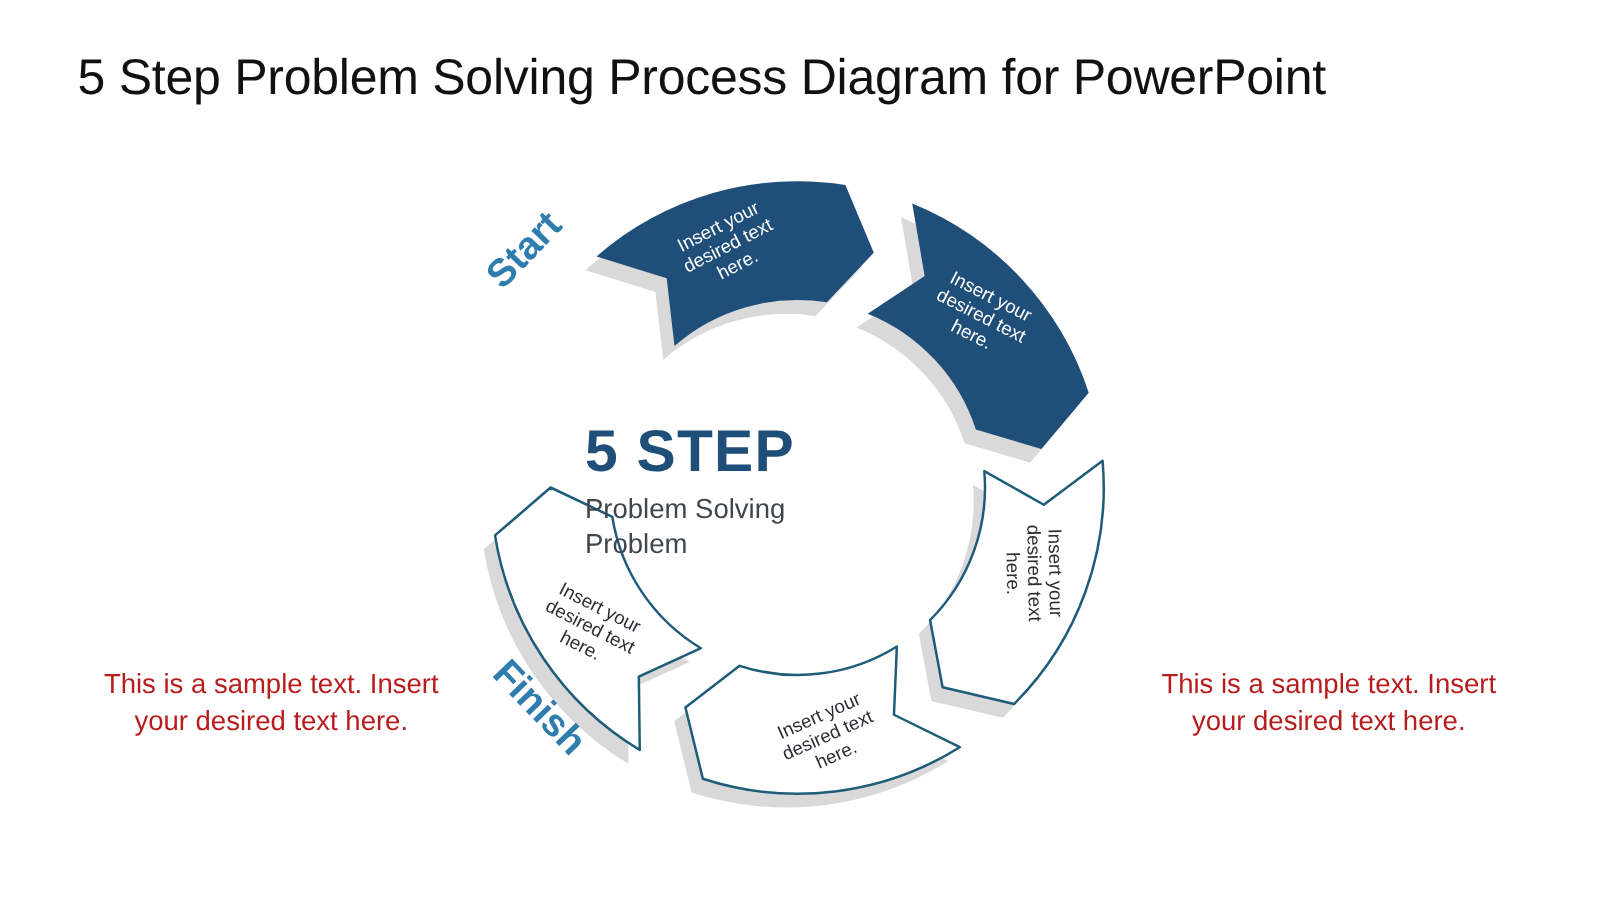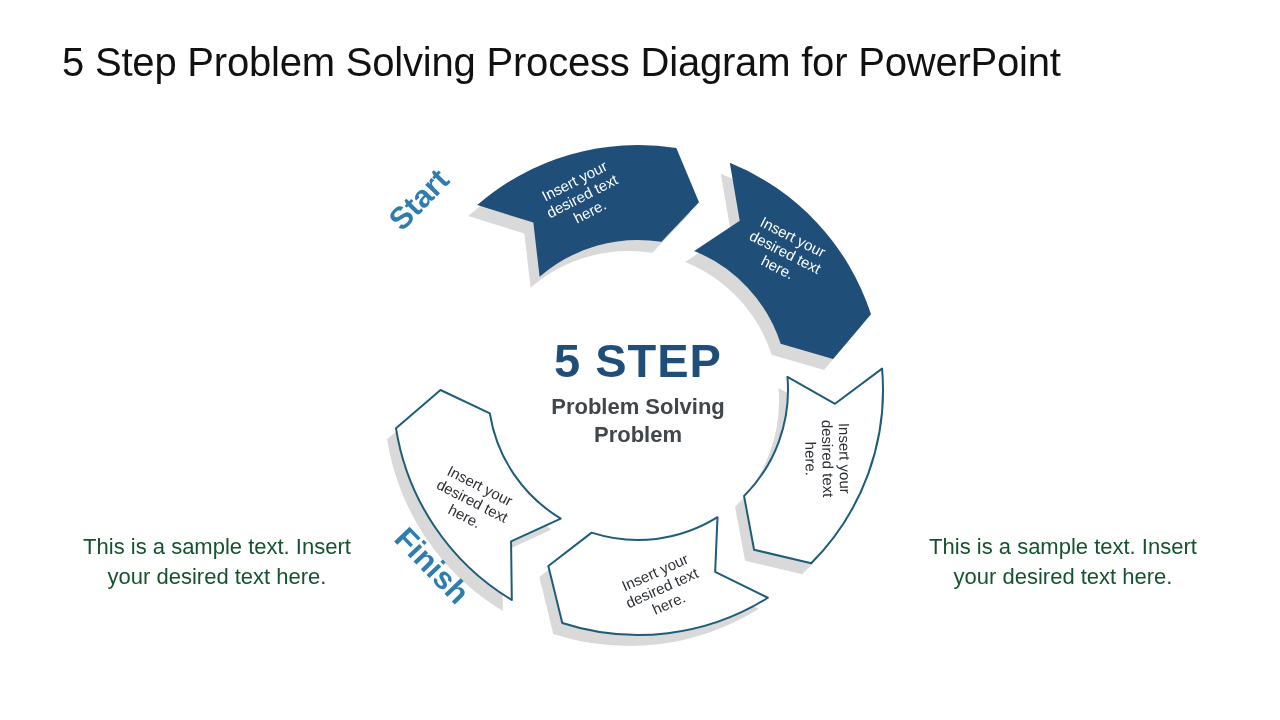--- a/index.html
+++ b/index.html
@@ -55,37 +55,37 @@
     height: 720px;
     display: block;
   }
 
   
   #center-block {
     position: absolute;
     left: 468px;
     top: 336px;
     width: 340px;
-    text-align: center;
+    text-align: left;
     pointer-events: none;
   }
   #center-title {
     font-size: 47px;
     font-weight: bold;
     color: #1F4E79;
     letter-spacing: 1px;
     line-height: 1.05;
     font-family: "Liberation Sans", "DejaVu Sans", sans-serif;
   }
   #center-subtitle {
     margin-top: 8px;
     font-size: 22px;
     color: #41464b;
     line-height: 1.25;
-    font-weight: 700;
+    font-weight: 400;
     font-family: "Liberation Sans", "DejaVu Sans", sans-serif;
   }
 
   
   .edge-label {
     position: absolute;
     font-size: 31px;
     font-weight: bold;
     color: #2E7DAE;
     letter-spacing: 0px;
@@ -104,21 +104,21 @@
     transform: rotate(46deg);
     transform-origin: 50% 50%;
   }
 
   
   .side-text {
     position: absolute;
     width: 290px;
     font-size: 22px;
     line-height: 1.36;
-    color: #14532d;
+    color: #b91c1c;
     text-align: center;
     font-weight: 400;
     font-family: "Liberation Sans", "DejaVu Sans", sans-serif;
   }
   #side-text-left  { left: 72px;  top: 532px; }
   #side-text-right { left: 918px; top: 532px; }
 
   
   .seg-caption {
     font-family: "Liberation Sans", "DejaVu Sans", sans-serif;

